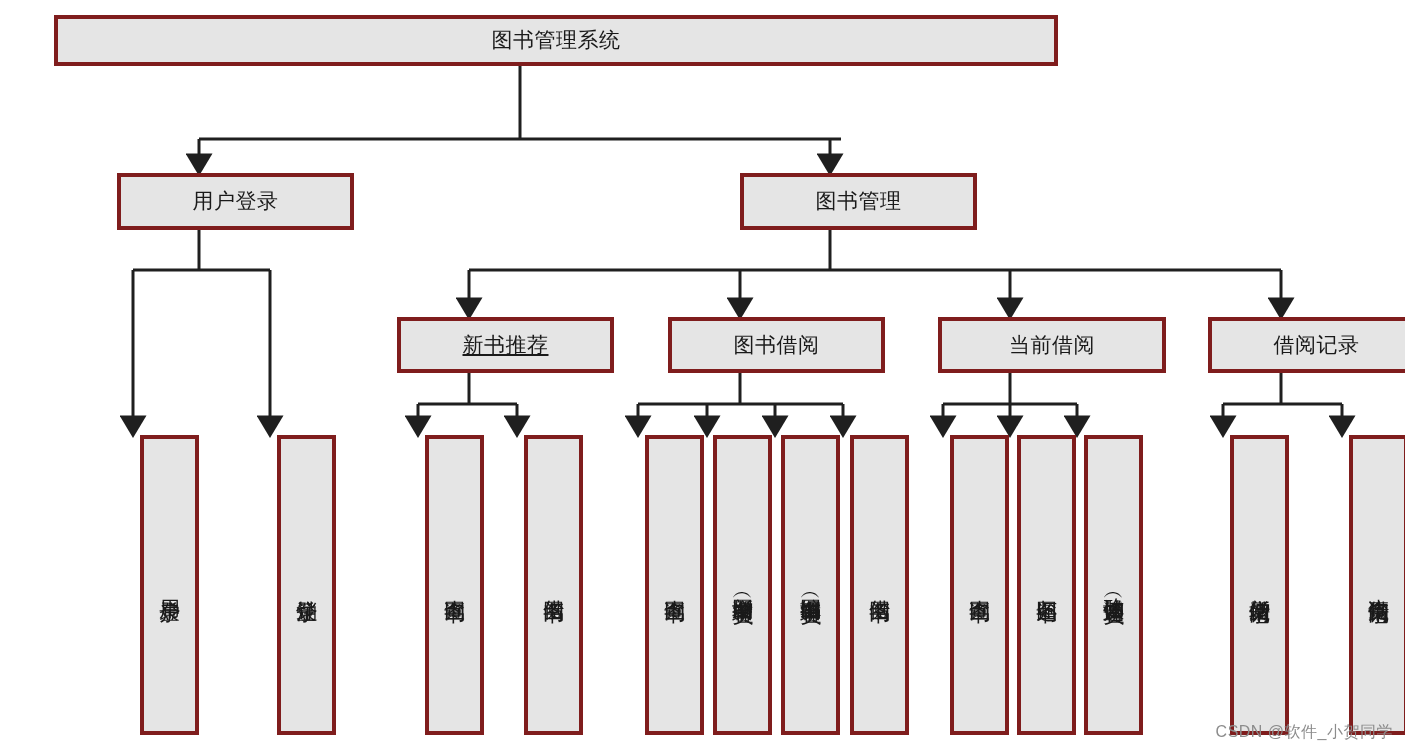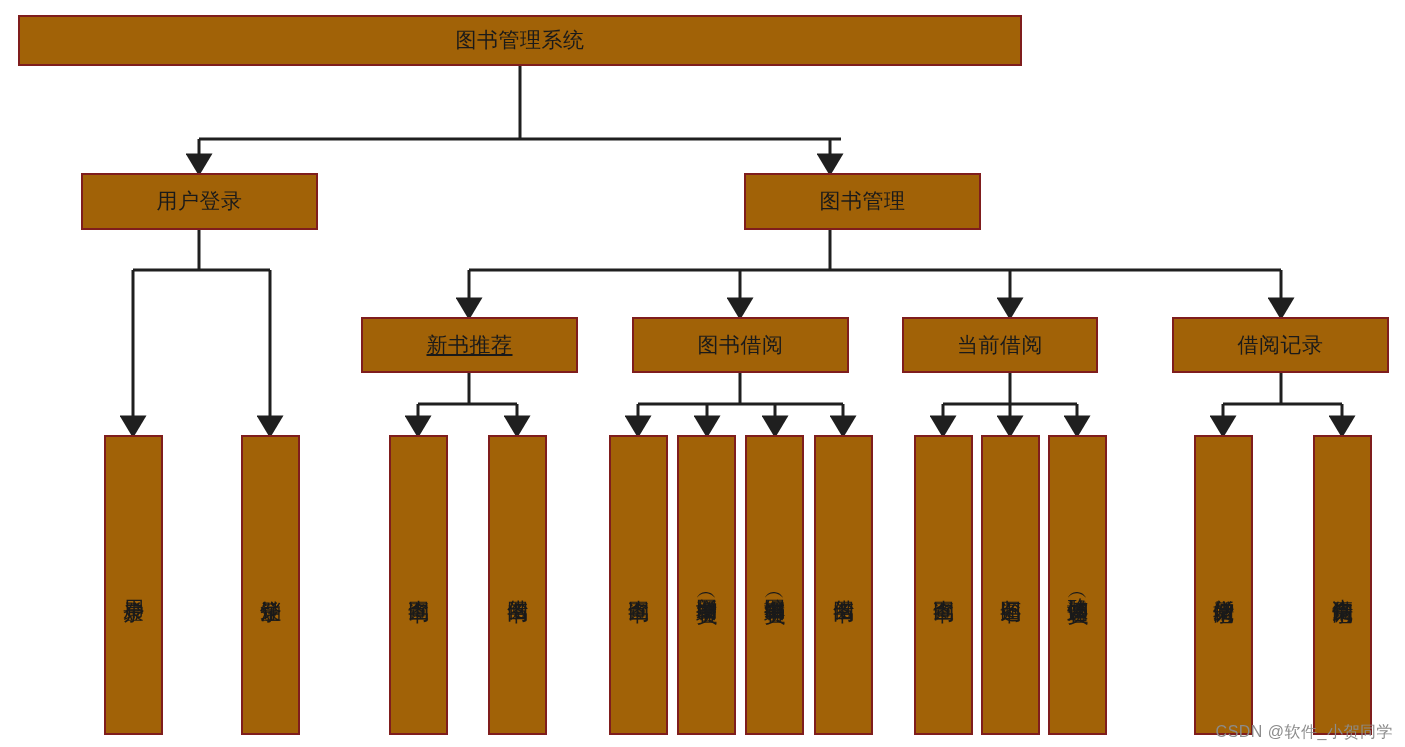--- a/index.html
+++ b/index.html
@@ -21,26 +21,27 @@
   #diagram-svg {
     position: absolute;
     left: 0;
     top: 0;
     width: 1405px;
     height: 747px;
   }
   .node {
     position: absolute;
     box-sizing: border-box;
-    border: 2px solid #7f1d1d;
-    background: #a16207;
+    border: 4px solid #7f1d1d;
+    background: #e5e5e5;
     display: flex;
     align-items: center;
     justify-content: center;
     color: #1a1a1a;
+    margin-left: 36px;
   }
   .node-label {
     display: block;
     text-align: center;
     line-height: 1.18;
     white-space: pre-line;
   }
   .node.horizontal .node-label {
     font-size: 21px;
     letter-spacing: 0.5px;
@@ -127,31 +128,31 @@
     </g>
   </svg>
 
   <div class="node root horizontal" style="left:18px; top:15px; width:1004px; height:51px;">
     <span class="node-label">图书管理系统</span>
   </div>
 
   <div class="node horizontal" style="left:81px; top:173px; width:237px; height:57px;">
     <span class="node-label">用户登录</span>
   </div>
-  <div class="node horizontal" style="left:744px; top:173px; width:237px; height:57px;">
+  <div class="node horizontal" style="left:704px; top:173px; width:237px; height:57px;">
     <span class="node-label">图书管理</span>
   </div>
 
   <div class="node horizontal" style="left:361px; top:317px; width:217px; height:56px;text-decoration:underline;">
     <span class="node-label">新书推荐</span>
   </div>
   <div class="node horizontal" style="left:632px; top:317px; width:217px; height:56px;justify-content:center;">
     <span class="node-label">图书借阅</span>
   </div>
-  <div class="node horizontal" style="left:902px; top:317px; width:196px; height:56px;">
+  <div class="node horizontal" style="left:902px; top:317px; width:228px; height:56px;">
     <span class="node-label">当前借阅</span>
   </div>
   <div class="node horizontal" style="left:1172px; top:317px; width:217px; height:56px;">
     <span class="node-label">借阅记录</span>
   </div>
 
   <div class="node vertical" style="left:104px; top:435px; width:59px; height:300px;">
     <span class="node-label">用户登录</span>
   </div>
   <div class="node vertical" style="left:241px; top:435px; width:59px; height:300px;">

